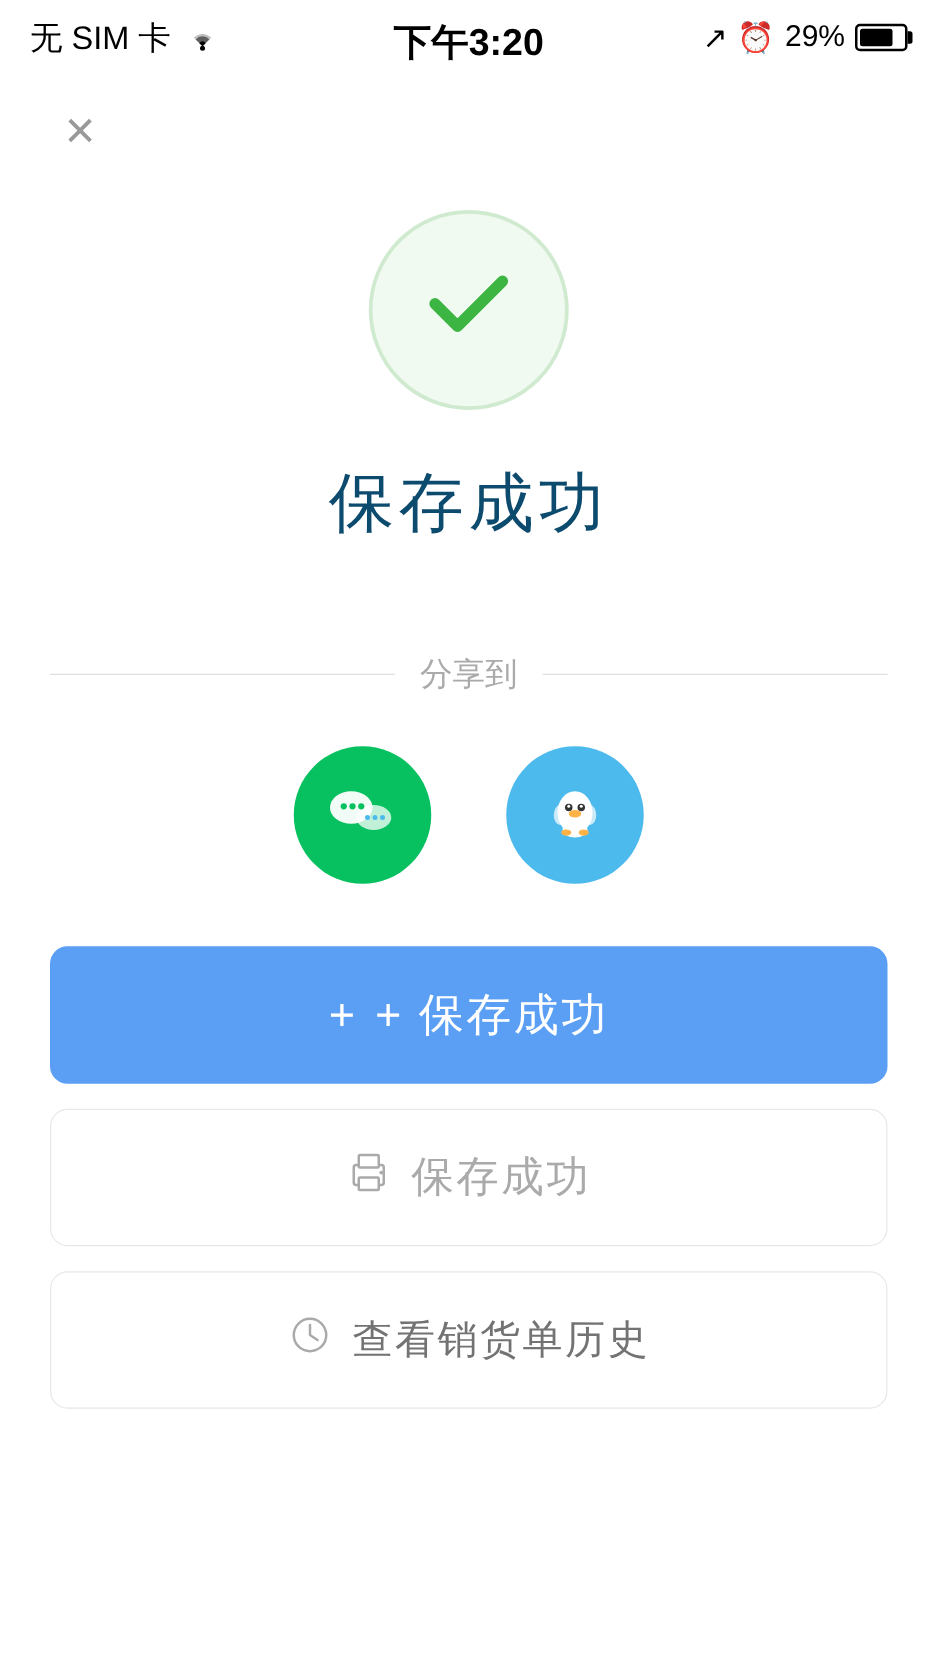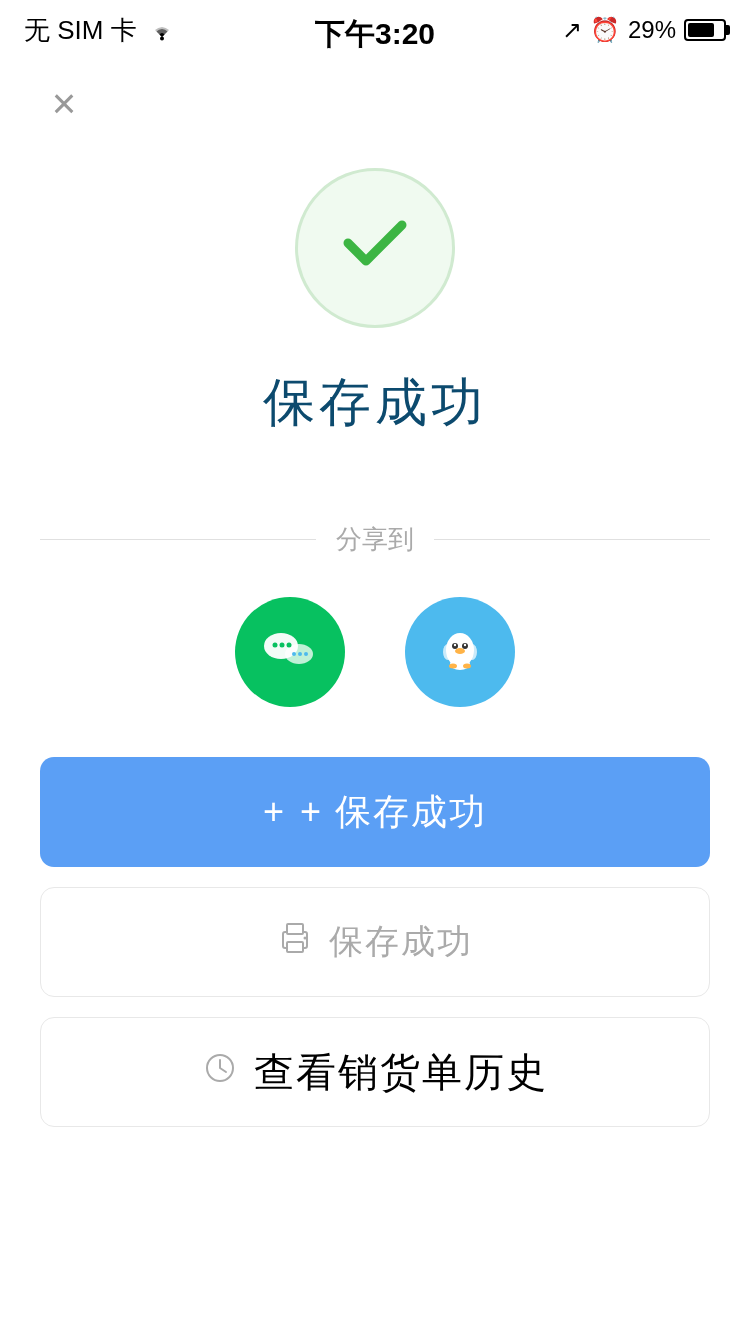--- a/index.html
+++ b/index.html
@@ -321,17 +321,17 @@
       <span style="font-size:34px; color:#aaa; letter-spacing:2px;">保存成功</span>
     </button>
 
     <button class="action-btn action-btn-secondary">
       <span>
         <svg width="36" height="36" viewBox="0 0 36 36" fill="none">
           <circle cx="18" cy="18" r="13" stroke="#aaa" stroke-width="2"></circle>
           <polyline points="18,10 18,18 24,22" stroke="#aaa" stroke-width="2" stroke-linecap="round" stroke-linejoin="round"></polyline>
         </svg>
       </span>
-      <span style="font-size:40px; color:#000000; letter-spacing:2px;">查看销货单历史</span>
+      <span style="font-size:32px; color:#737373; letter-spacing:2px;">查看销货单历史</span>
     </button>
   </div>
 
 </div>
 
 </body></html>

